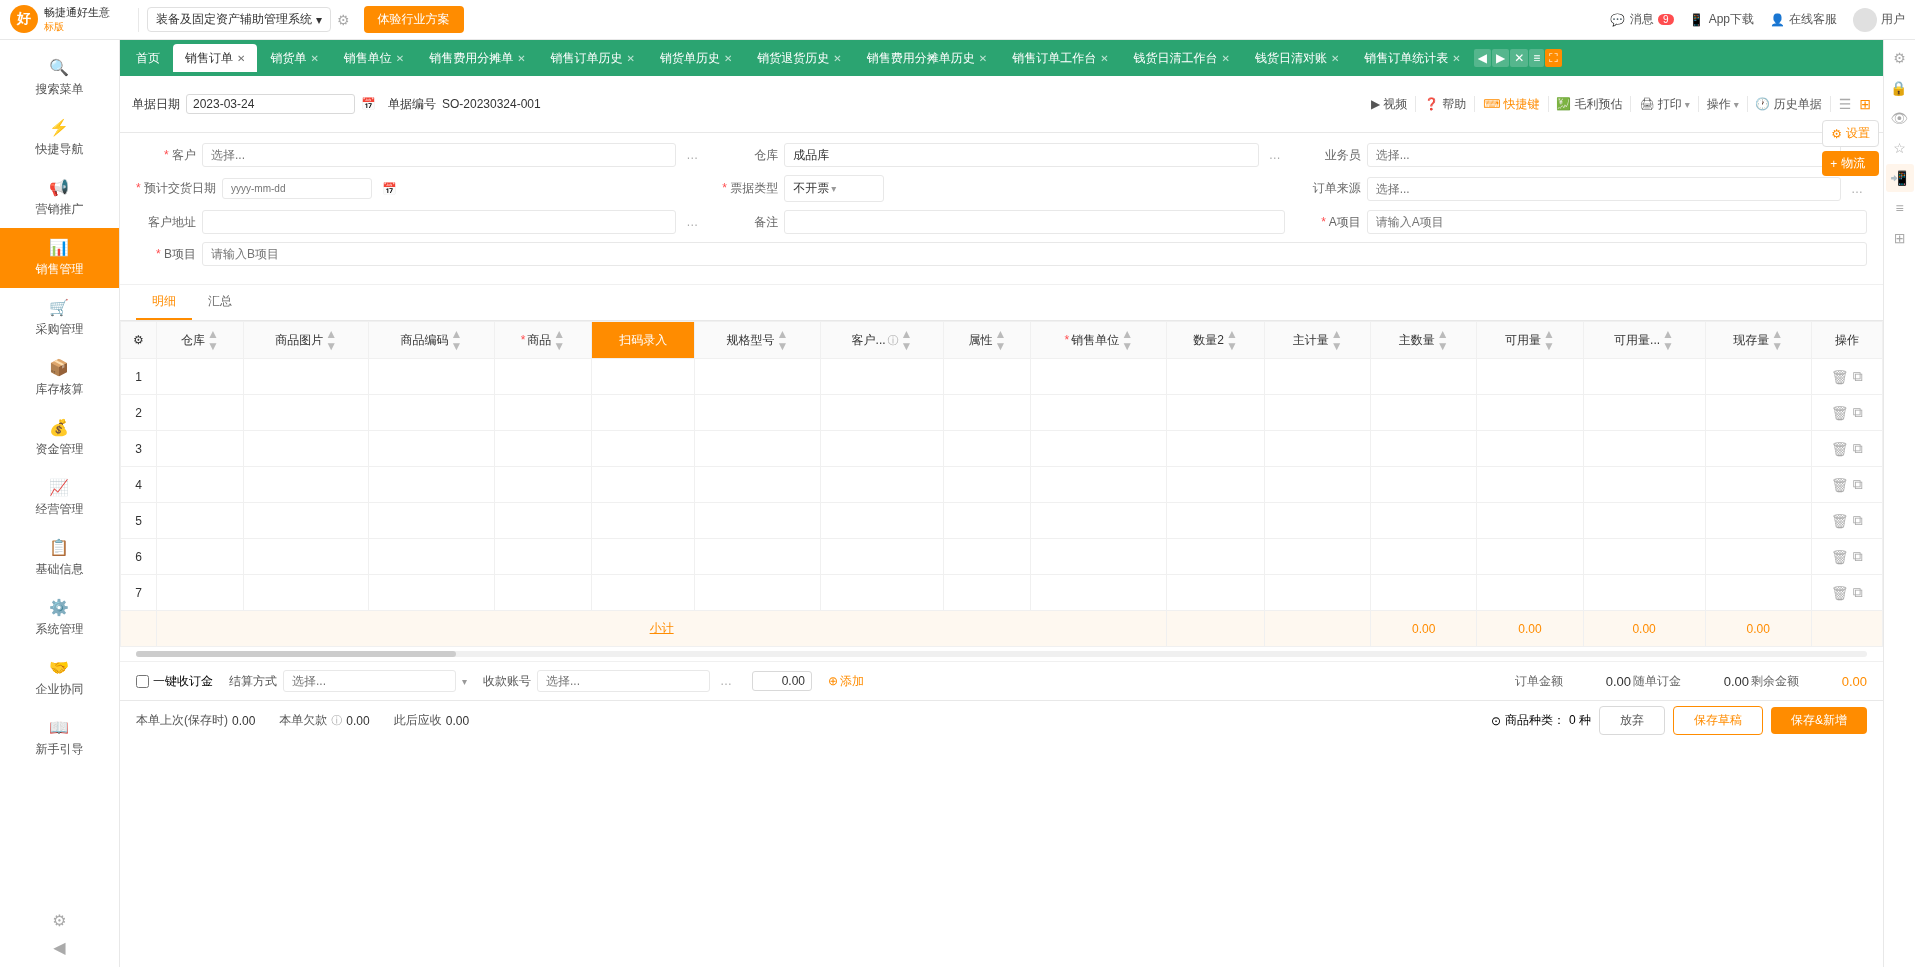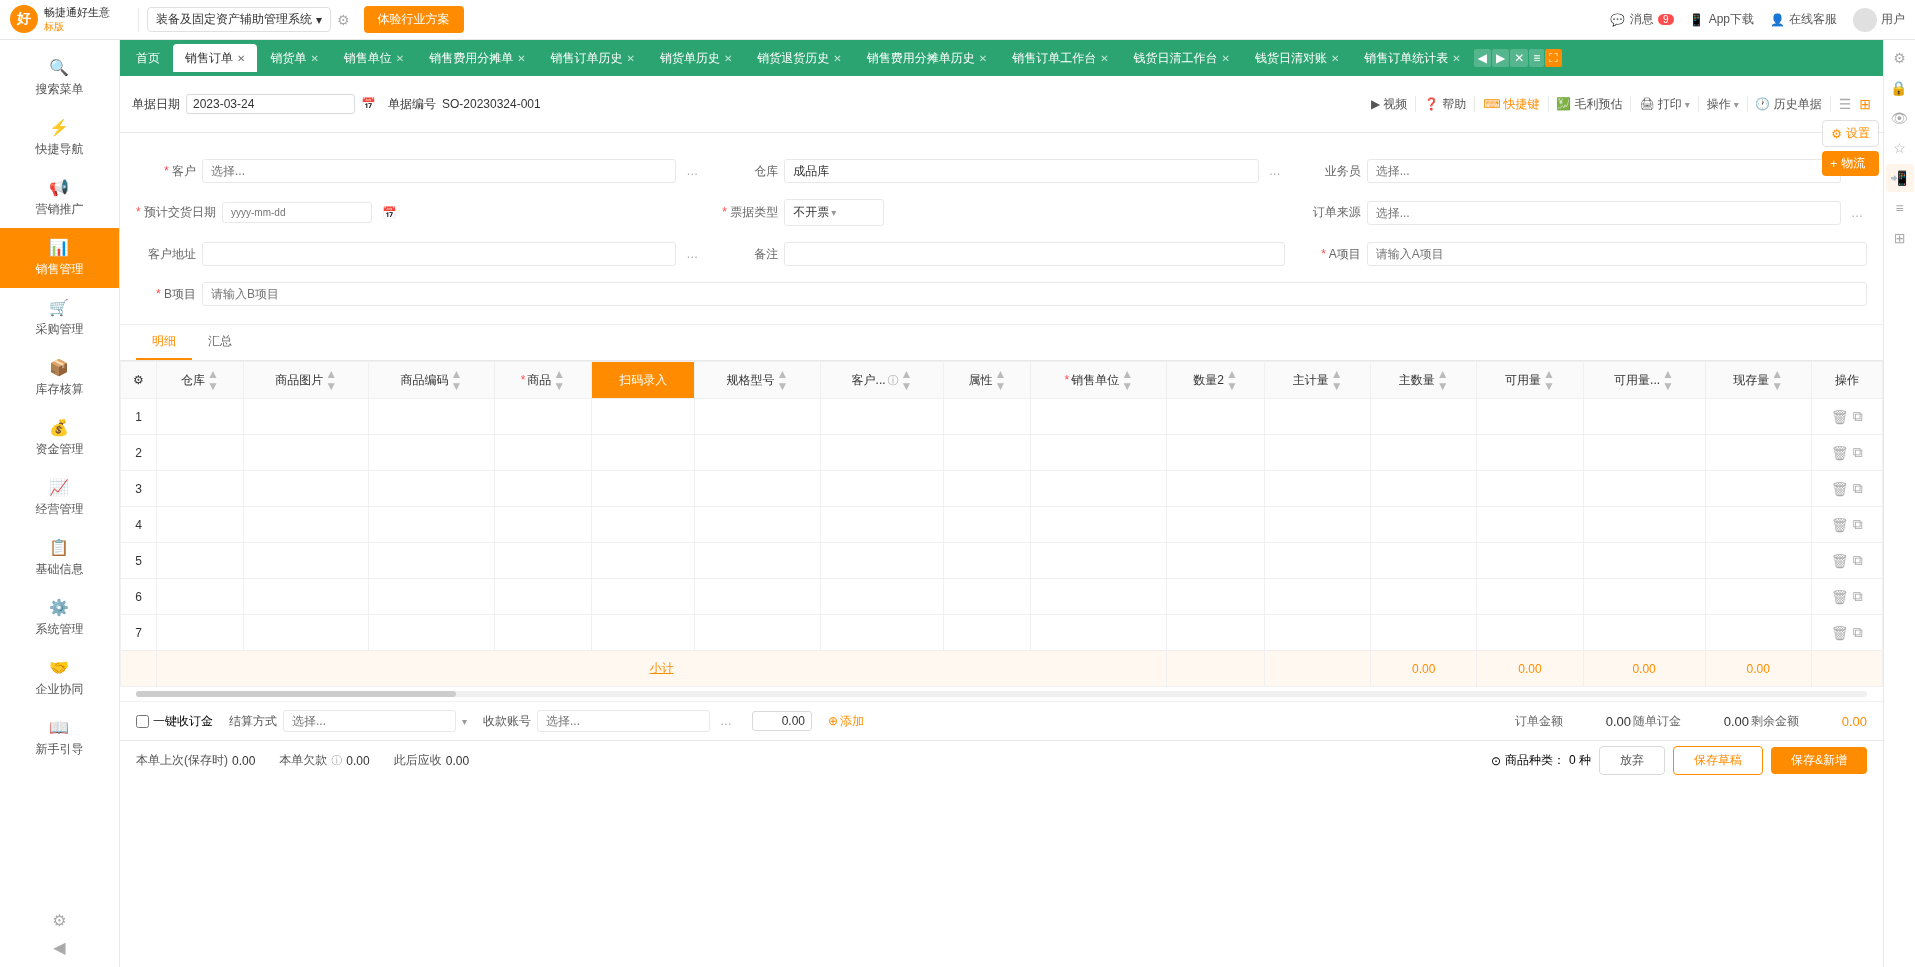--- a/index.html
+++ b/index.html
@@ -133,21 +133,20 @@
 
     
     .form-fields {
       padding: 10px 16px;
       border-bottom: 1px solid #f0f0f0;
       background: #fff;
     }
     .form-row {
       display: flex; align-items: center; gap: 16px;
       margin-bottom: 8px;
-      margin-top: 16px;
     }
     .form-field {
       display: flex; align-items: center; gap: 6px;
       flex: 1;
     }
     .form-field-label {
       color: #666; white-space: nowrap; min-width: 60px; text-align: right;
     }
     .form-field-label.required::before { content: '* '; color: #ff4d4f; }
     .form-field-input {

